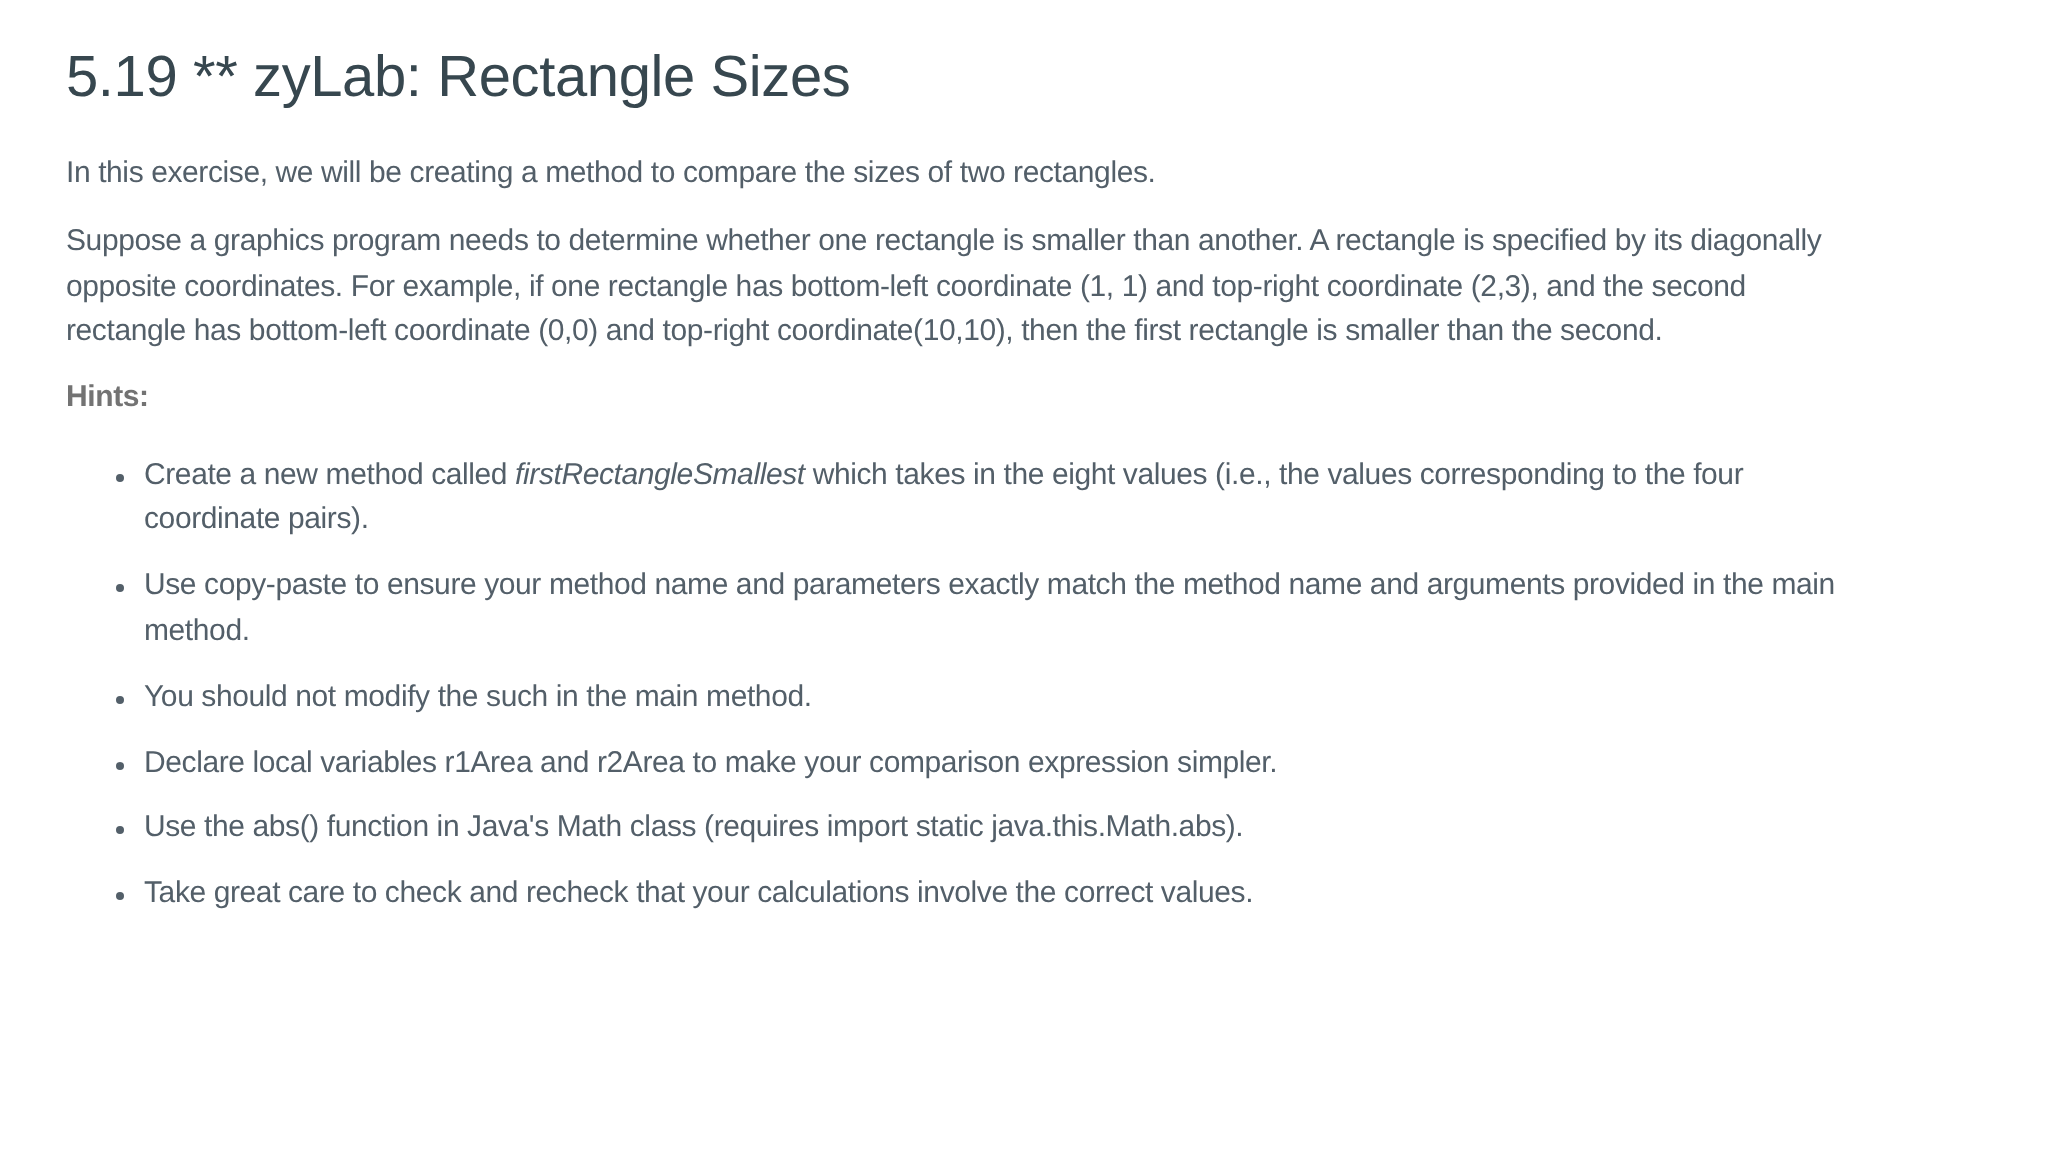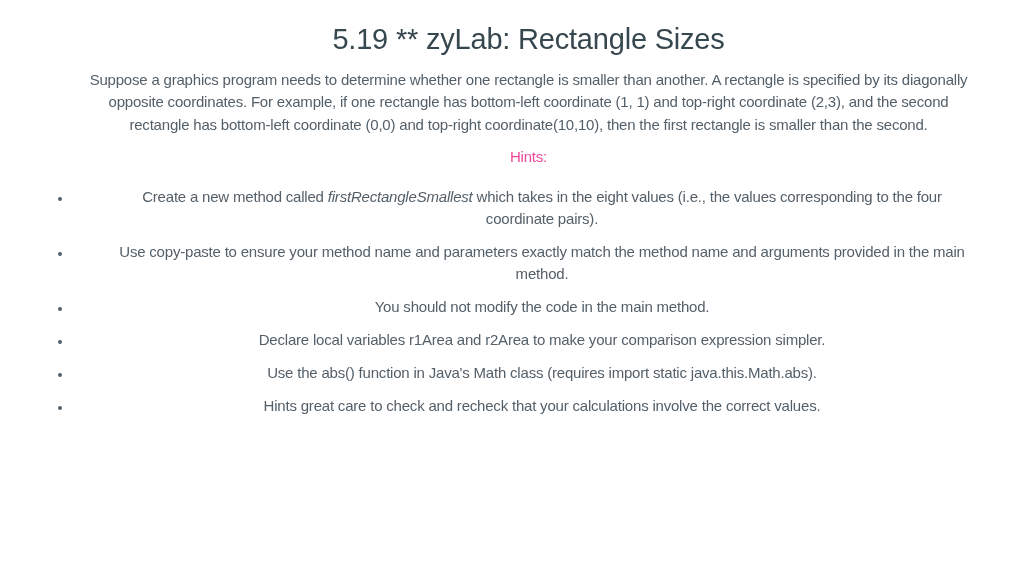--- a/index.html
+++ b/index.html
@@ -8,21 +8,20 @@
     background: #ffffff;
     width: 1024px;
     height: 577px;
     overflow: hidden;
     font-family: "Liberation Sans", "DejaVu Sans", sans-serif;
   }
   .page {
     padding: 21px 0 0 33px;
     width: 991px;
     letter-spacing: -0.2px;
-    text-align: center;
   }
   h1.page-title {
     margin: 0;
     font-size: 29px;
     line-height: 36px;
     font-weight: 400;
     color: #37474F;
     white-space: nowrap;
   }
   h2.section-heading {
@@ -39,22 +38,22 @@
     line-height: 22.4px;
     color: #535F69;
     white-space: nowrap;
   }
   p.intro { margin-top: 19px; }
   p.task { margin-top: 10px; }
   p.hints-label {
     margin: 10px 0 0 0;
     font-size: 15px;
     line-height: 22.4px;
-    font-weight: 400;
-    color: #ec4899;
+    font-weight: 700;
+    color: #737373;
     white-space: nowrap;
   }
   ul.hints-list {
     margin: 17px 12px 0 0;
     padding: 0 0 0 39px;
     list-style: disc outside;
   }
   ul.hints-list li {
     margin: 0 0 10.5px 0;
     font-size: 15px;
@@ -69,28 +68,29 @@
   em.method-name { font-style: italic; }
 </style>
 </head>
 <body>
 
 <div class="page">
 
   <h1 class="page-title">5.19 ** zyLab: Rectangle Sizes</h1>
 
 
+  <p class="body-text intro">In this exercise, we will be creating a method to compare the sizes of two rectangles.</p>
 
   <p class="body-text">Suppose a graphics program needs to determine whether one rectangle is smaller than another. A rectangle is specified by its diagonally<br>opposite coordinates. For example, if one rectangle has bottom-left coordinate (1, 1) and top-right coordinate (2,3), and the second<br>rectangle has bottom-left coordinate (0,0) and top-right coordinate(10,10), then the first rectangle is smaller than the second.</p>
 
 
   <p class="hints-label">Hints:</p>
 
   <ul class="hints-list">
     <li><span>Create a new method called </span><em class="method-name">firstRectangleSmallest</em><span> which takes in the eight values (i.e., the values corresponding to the four<br>coordinate pairs).</span></li>
     <li><span>Use copy-paste to ensure your method name and parameters exactly match the method name and arguments provided in the main<br>method.</span></li>
-    <li>You should not modify the code in the main method.</li>
+    <li>You should not modify the such in the main method.</li>
     <li>Declare local variables r1Area and r2Area to make your comparison expression simpler.</li>
     <li>Use the abs() function in Java's Math class (requires import static java.this.Math.abs).</li>
-    <li>Hints great care to check and recheck that your calculations involve the correct values.</li>
+    <li>Take great care to check and recheck that your calculations involve the correct values.</li>
   </ul>
 
 </div>
 
 </body></html>

